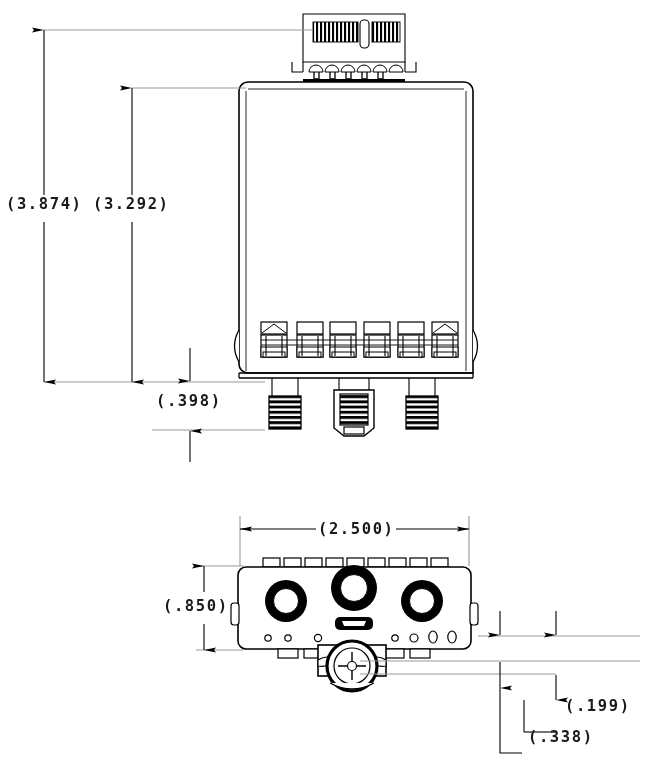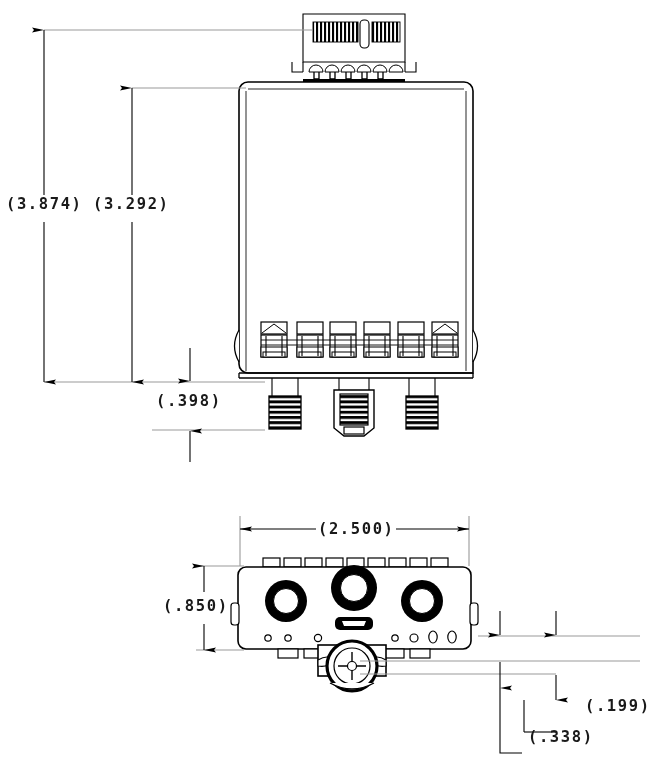--- a/index.html
+++ b/index.html
@@ -264,17 +264,17 @@
 <div class="dimtext" style="left:6px;  top:195px;">(3.874)</div>
 
 <div class="dimtext" style="left:93px; top:195px;">(3.292)</div>
 
 <div class="dimtext" style="left:156px;top:392px;text-align:center;">(.398)</div>
 
 <div class="dimtext" style="left:318px;top:520px;">(2.500)</div>
 
 <div class="dimtext" style="left:163px;top:597px;">(.850)</div>
 
-<div class="dimtext" style="left:565px;top:697px;margin-left:20px;">(.199)</div>
+<div class="dimtext" style="left:565px;top:697px;">(.199)</div>
 
 <div class="dimtext" style="left:528px;top:728px;">(.338)</div>
 
 </div>
 
 </body></html>

